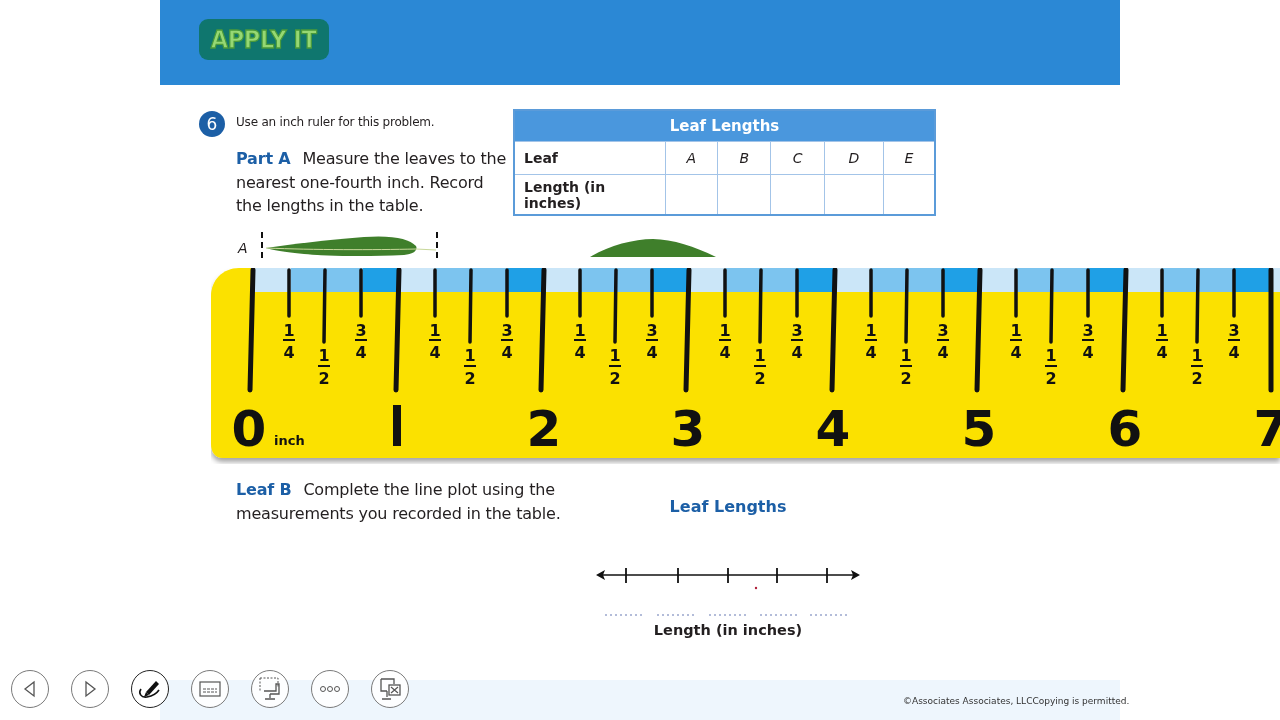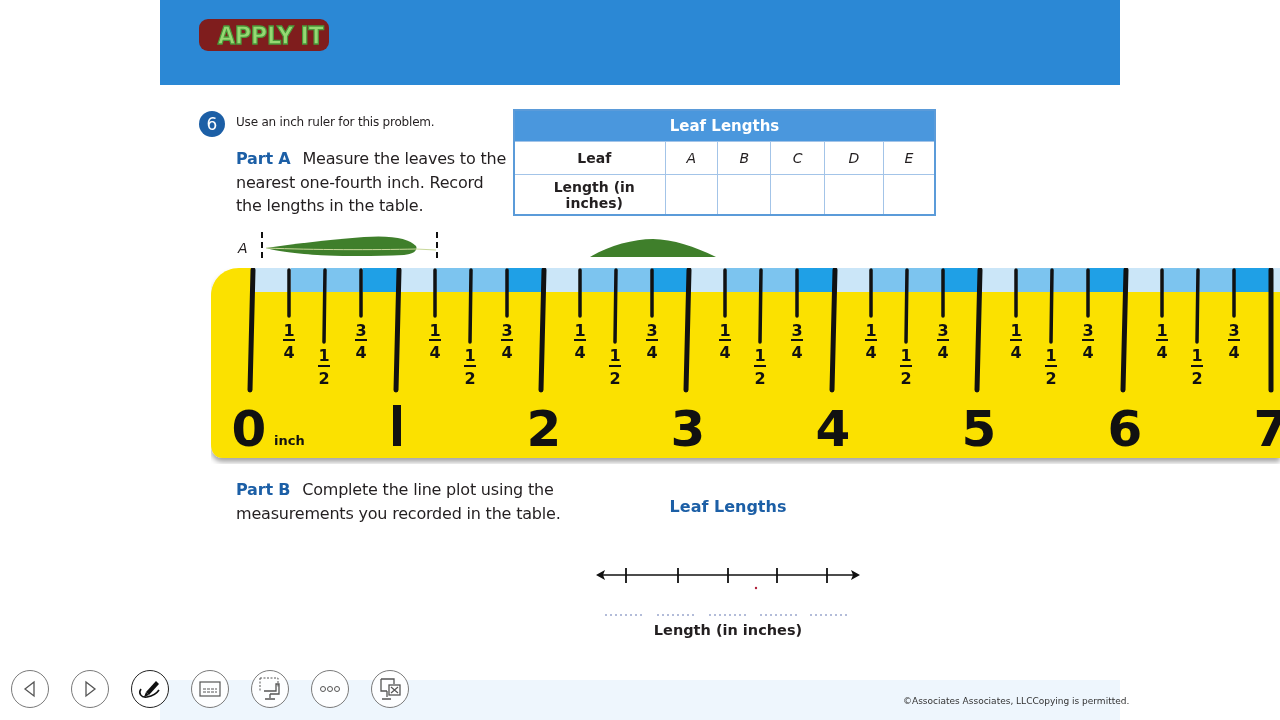--- a/index.html
+++ b/index.html
@@ -1,32 +1,32 @@
 <!DOCTYPE html>
 <html><head>
 <meta charset="utf-8">
 <style>
   * { box-sizing: border-box; margin: 0; padding: 0; }
   html, body { width: 1280px; height: 720px; background: #ffffff; overflow: hidden; }
   body { position: relative; font-family: "DejaVu Sans", "Liberation Sans", sans-serif; color: #231f20; }
 
   .banner { position: absolute; left: 160px; top: 0; width: 960px; height: 85px; background: #2b88d5; }
   .banner-wave { position: absolute; left: 160px; top: 76px; width: 960px; height: 14px; }
-  .apply-badge { position: absolute; left: 199px; top: 19px; width: 130px; height: 32px; background: #7f1d1d; border-radius: 9px; display: flex; align-items: center; justify-content: flex-end; }
+  .apply-badge { position: absolute; left: 199px; top: 19px; width: 130px; height: 41px; background: #0f766e; border-radius: 9px; display: flex; align-items: center; justify-content: center; }
   .apply-text { font-family: "DejaVu Sans", sans-serif; font-weight: bold; font-size: 25px; letter-spacing: -0.5px; color: #96d873; -webkit-text-stroke: 1.3px #4a9a3a; transform: scaleX(0.9); }
 
   .q-num { position: absolute; left: 199px; top: 111px; width: 26px; height: 26px; border-radius: 50%; background: #1c5fa6; color: #fff; font-size: 17px; display: flex; align-items: center; justify-content: center; }
   .prompt { position: absolute; left: 236px; top: 115px; font-size: 12px; color: #231f20; letter-spacing: -0.2px; white-space: nowrap; }
   .part-a { position: absolute; left: 236px; top: 147px; width: 275px; font-size: 16px; line-height: 23.5px; letter-spacing: -0.2px; }
   .part-label { color: #1c5fa6; font-weight: bold; margin-right: 12px; }
 
   .leaf-table { position: absolute; left: 513px; top: 109px; width: 423px; height: 107px; border: 2px solid #5b9bd9; border-collapse: collapse; background: #fff; }
   .leaf-table th.title { background: #4a97dd; color: #fff; font-size: 15px; font-weight: bold; height: 31px; border: none; }
   .leaf-table td { border: 1px solid #a3c4e8; font-size: 14px; text-align: center; }
-  .leaf-table td.rowhead { text-align: center; padding-left: 9px; font-weight: bold; width: 151px; }
+  .leaf-table td.rowhead { text-align: left; padding-left: 9px; font-weight: bold; width: 151px; }
   .leaf-table tr.r1 td { height: 33px; font-style: italic; }
   .leaf-table tr.r1 td.rowhead { font-style: normal; }
   .leaf-table tr.r2 td { height: 40px; }
 
   .leaf-a-label { position: absolute; left: 238px; top: 240px; font-size: 14px; font-style: italic; }
   .dash-mark { position: absolute; top: 232px; width: 0; height: 26px; border-left: 2px dashed #111; }
   .leaf-svg { position: absolute; }
 
   .ruler { position: absolute; left: 211px; top: 268px; width: 1069px; height: 196px; }
 
@@ -159,21 +159,21 @@
     <text x="477" y="178">3</text>
     <text x="622" y="178">4</text>
     <text x="768" y="178">5</text>
     <text x="914" y="178">6</text>
     <text x="1060" y="178">7</text>
   </g>
   <text x="63" y="177" font-family="DejaVu Sans, sans-serif" font-weight="bold" font-size="13" fill="#111">inch</text>
 </svg>
 
 <div class="part-b">
-  <span class="part-label">Part B</span><span>Complete the line plot using the measurements you recorded in the table.</span>
+  <span class="part-label">Leaf B</span><span>Complete the line plot using the measurements you recorded in the table.</span>
 </div>
 
 <div class="lineplot-title">Leaf Lengths</div>
 <svg class="lineplot" viewBox="0 0 280 60">
   <line x1="8" y1="15" x2="268" y2="15" stroke="#111" stroke-width="1.5"></line>
   <path d="M6,15 L15,10 L13,15 L15,20 Z" fill="#111"></path>
   <path d="M270,15 L261,10 L263,15 L261,20 Z" fill="#111"></path>
   <g stroke="#111" stroke-width="1.8">
     <line x1="36" y1="8" x2="36" y2="23"></line>
     <line x1="88" y1="8" x2="88" y2="23"></line>

